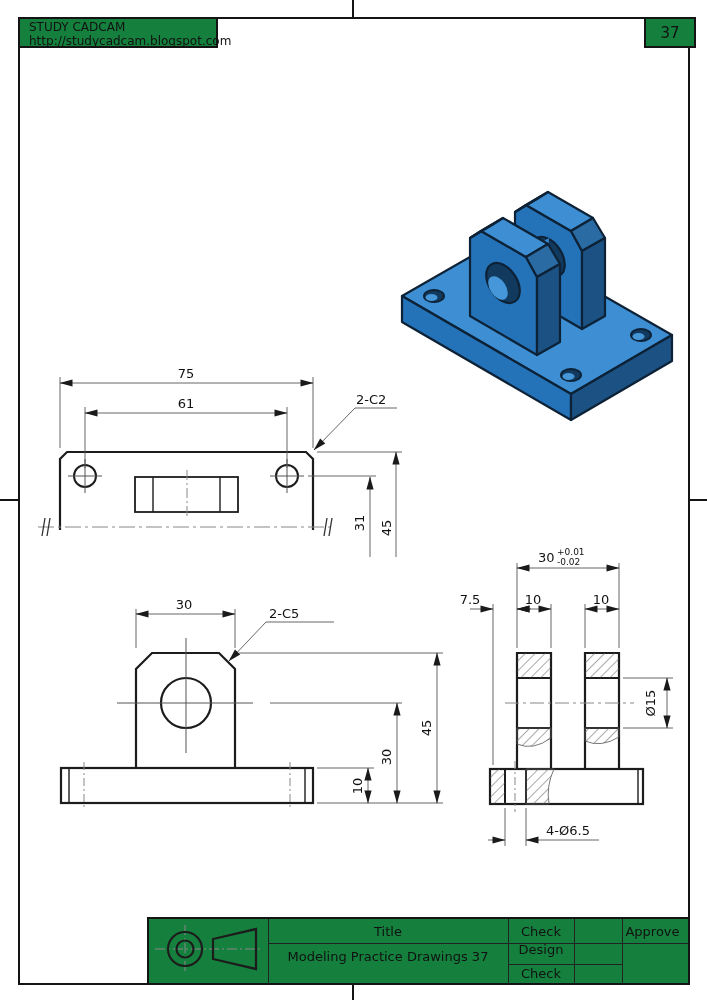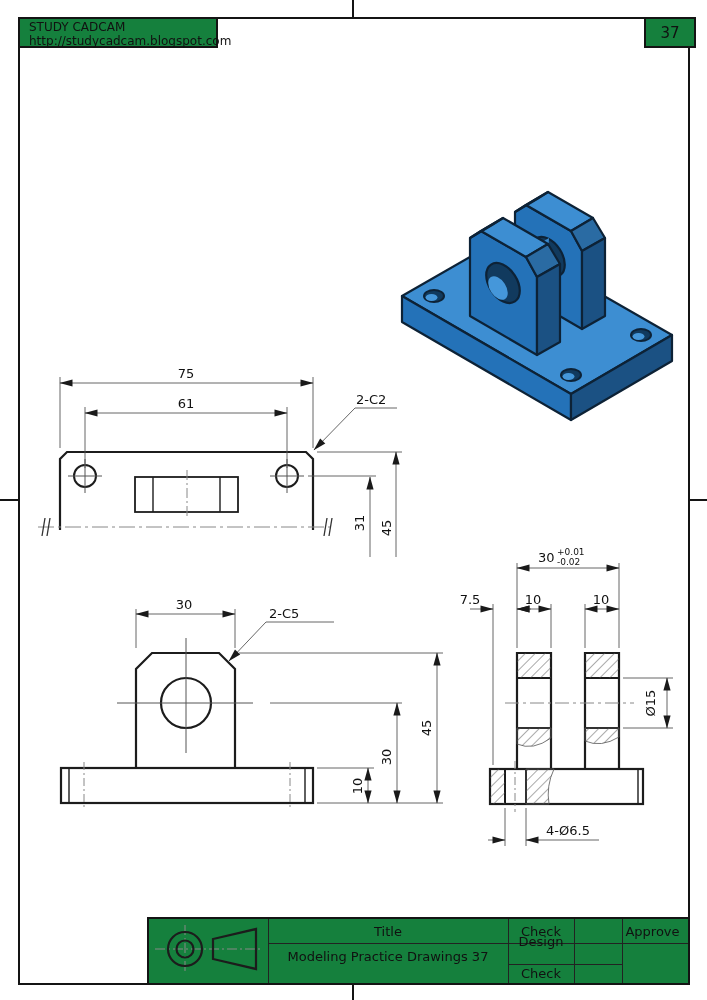--- a/index.html
+++ b/index.html
@@ -289,21 +289,21 @@
 
     <div class="cell" style="left:119px;top:0;width:240px;height:24px">
       <span>Title</span>
     </div>
     <div class="cell" style="left:119px;top:24px;width:240px;height:26px">
       <span>Modeling Practice Drawings 37</span>
     </div>
     <div class="cell" style="left:359px;top:0;width:66px;height:24px">
       <span>Check</span>
     </div>
-    <div class="cell" style="left:359px;top:12px;width:66px;height:21px">
+    <div class="cell" style="left:359px;top:20px;width:66px;height:21px">
       <span>Design</span>
     </div>
     <div class="cell" style="left:359px;top:45px;width:66px;height:19px">
       <span>Check</span>
     </div>
     <div class="cell" style="left:425px;top:0;width:48px;height:24px"></div>
     <div class="cell" style="left:425px;top:24px;width:48px;height:21px"></div>
     <div class="cell" style="left:425px;top:45px;width:48px;height:21px"></div>
     <div class="cell" style="left:473px;top:0;width:61px;height:24px">
       <span>Approve</span>

